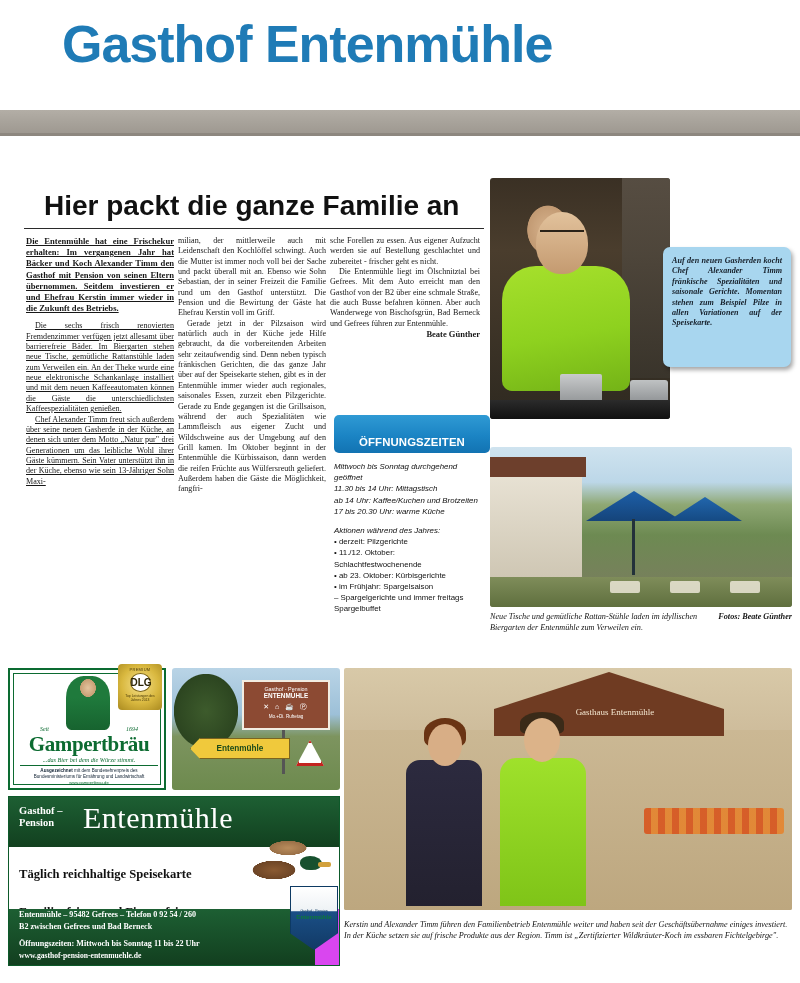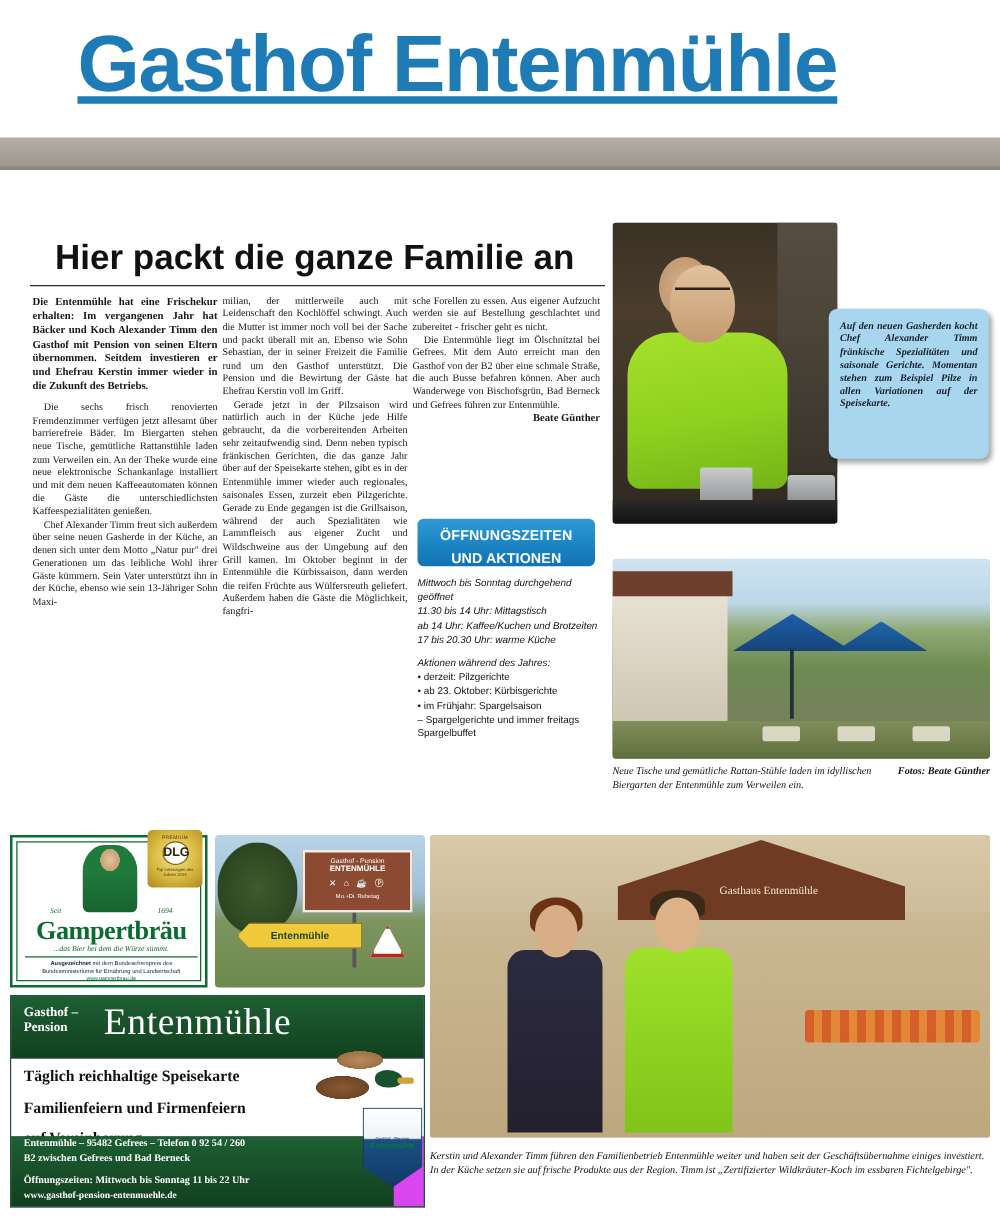--- a/index.html
+++ b/index.html
@@ -3,52 +3,52 @@
 <meta charset="utf-8">
 <style>
   html,body{margin:0;padding:0;background:#ffffff;}
   body{width:800px;height:983px;position:relative;overflow:hidden;
        font-family:"Liberation Serif",serif;color:#1a1a1a;}
 
   
   .masthead{position:absolute;left:0;top:0;width:800px;height:110px;}
   .masthead-title{position:absolute;left:62px;top:14px;
       font-family:"Liberation Sans",sans-serif;
-      font-size:64px;font-weight:700;letter-spacing:-1px;
-      color:#1f7bb6;white-space:nowrap;text-decoration:underline;}
+      font-size:52px;font-weight:700;letter-spacing:-1px;
+      color:#1f7bb6;white-space:nowrap;}
   .rule-bar{position:absolute;left:0;top:110px;width:800px;height:26px;
       background:linear-gradient(180deg,#b3aea6 0%,#a8a39b 45%,#9c968e 100%);}
   .rule-bar:after{content:"";position:absolute;left:0;bottom:0;width:800px;height:3px;
       background:#8d877f;}
 
   
   .headline{position:absolute;left:44px;top:190px;
       font-family:"Liberation Sans",sans-serif;
       font-size:28px;font-weight:600;color:#111;white-space:nowrap;}
   .hr-thin{position:absolute;left:24px;top:228px;width:460px;height:1px;background:#2a2a2a;}
 
   
   .col{position:absolute;width:148px;font-size:8.1px;line-height:10.35px;
        text-align:justify;color:#171717;}
   .col p{margin:0;text-indent:9px;}
   .col p.lead{text-indent:0;font-weight:700;font-size:8.6px;line-height:11.2px;
        margin-bottom:7px;}
   .col p.nofirst{text-indent:0;}
   .credit{text-align:right;font-weight:700;font-size:8.5px;margin-top:1px;}
 
-  #col1{left:26px;top:236px;}
+  #col1{left:26px;top:236px;text-decoration:underline;}
   #col2{left:178px;top:236px;}
   #col3{left:330px;top:236px;width:150px;}
 
   
-  .oh-head{position:absolute;left:334px;top:415px;width:142px;height:38px;
+  .oh-head{position:absolute;left:334px;top:415px;width:156px;height:38px;
       border-radius:5px;
       background:linear-gradient(180deg,#2f9ad4 0%,#1b84c4 55%,#1273b2 100%);
       font-family:"Liberation Sans",sans-serif;color:#fff;font-weight:700;
-      font-size:11.4px;line-height:18px;text-align:center;padding-top:5px;
+      font-size:11.4px;line-height:18px;text-align:center;padding-top:18px;
       box-sizing:border-box;letter-spacing:.1px;}
   .oh-body{position:absolute;left:334px;top:461px;width:150px;
       font-family:"Liberation Sans",sans-serif;
       font-size:7.9px;line-height:11.2px;color:#111;}
   .oh-body p{margin:0;font-style:italic;}
   .oh-body .gap{height:8px;}
   .oh-body li{list-style:none;margin:0;}
   .oh-body ul{margin:0;padding:0;}
 
   
@@ -172,21 +172,21 @@
   .advert .ad-top{position:absolute;left:0;top:0;width:330px;height:50px;
       background:linear-gradient(180deg,#1d5f33 0%,#12401f 100%);}
   .advert .gp{position:absolute;left:10px;top:8px;
       font-family:"Liberation Serif",serif;font-weight:700;font-size:10.5px;
       line-height:12px;color:#fff;}
   .advert .ent{position:absolute;left:74px;top:4px;
       font-family:"Liberation Serif",serif;font-size:30px;color:#fff;
       letter-spacing:.5px;}
   .advert .ad-mid{position:absolute;left:0;top:50px;width:330px;height:62px;
       background:#fff;}
-  .advert .ad-mid p{margin:0;padding:4px 0 0 10px;
+  .advert .ad-mid p{margin:0;padding:17px 0 0 10px;
       font-family:"Liberation Serif",serif;font-weight:700;font-size:12.6px;
       line-height:20.5px;color:#111;}
   .advert .ad-bot{position:absolute;left:0;top:112px;width:306px;height:56px;
       background:linear-gradient(180deg,#1d5f33 0%,#123f1f 100%);}
   .advert .ad-bot p{margin:0;padding:0 0 0 10px;
       font-family:"Liberation Serif",serif;font-weight:700;font-size:8.1px;
       line-height:12.4px;color:#fff;}
   .advert .ad-bot p.url{font-size:7.6px;}
   .duck{position:absolute;left:228px;top:826px;width:104px;height:86px;
       background:
@@ -269,20 +269,21 @@
 </div>
 <div class="oh-body" data-interactable="false">
   <p data-interactable="false">Mittwoch bis Sonntag durchgehend geöffnet</p>
   <p data-interactable="false">11.30 bis 14 Uhr: Mittagstisch</p>
   <p data-interactable="false">ab 14 Uhr: Kaffee/Kuchen und Brotzeiten</p>
   <p data-interactable="false">17 bis 20.30 Uhr: warme Küche</p>
   <div class="gap" data-interactable="false"></div>
   <p data-interactable="false">Aktionen während des Jahres:</p>
   <ul data-interactable="false">
     <li data-interactable="false">• derzeit: Pilzgerichte</li>
+    <li data-interactable="false">• 11./12. Oktober: Schlachtfestwochenende</li>
     <li data-interactable="false">• ab 23. Oktober: Kürbisgerichte</li>
     <li data-interactable="false">• im Frühjahr: Spargelsaison</li>
     <li data-interactable="false">– Spargelgerichte und immer freitags Spargelbuffet</li>
   </ul>
 </div>
 
 <div class="photo" id="photo-chef" data-interactable="false">
   <div class="chef-bg-r" data-interactable="false"></div>
   <div class="chef-coat" data-interactable="false"></div>
   <div class="chef-head" data-interactable="false"></div>

